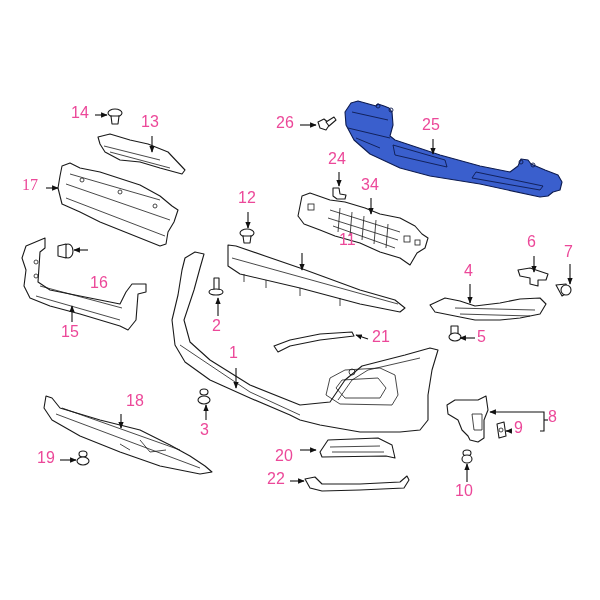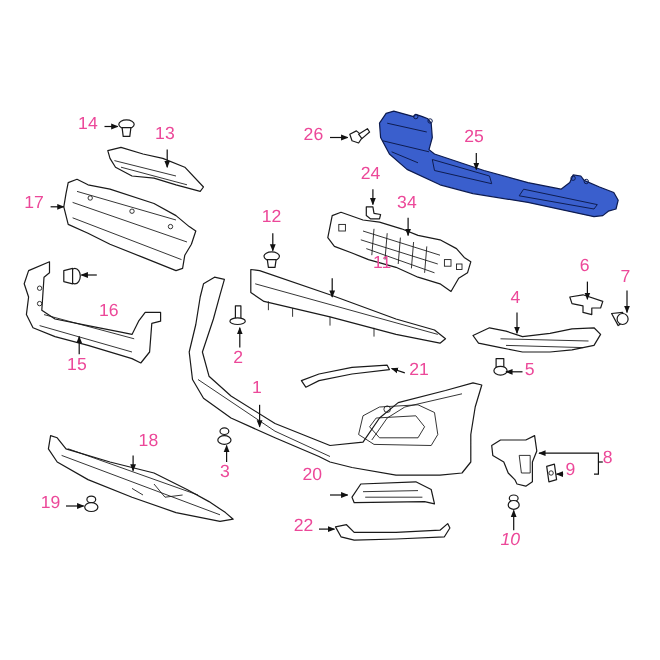--- a/index.html
+++ b/index.html
@@ -210,30 +210,30 @@
 
 <span class="callout" style="left:229px;top:345px;">1</span>
 <span class="callout" style="left:212px;top:318px;">2</span>
 <span class="callout" style="left:200px;top:422px;">3</span>
 <span class="callout" style="left:464px;top:263px;">4</span>
 <span class="callout" style="left:477px;top:329px;">5</span>
 <span class="callout" style="left:527px;top:234px;">6</span>
 <span class="callout" style="left:564px;top:244px;">7</span>
 <span class="callout" style="left:548px;top:409px;">8</span>
 <span class="callout" style="left:514px;top:420px;">9</span>
-<span class="callout" style="left:455px;top:483px;font-style:italic;">10</span>
+<span class="callout" style="left:455px;top:483px;">10</span>
 <span class="callout" style="left:292px;top:232px;margin-left:47px;">11</span>
 <span class="callout" style="left:238px;top:190px;">12</span>
 <span class="callout" style="left:141px;top:114px;">13</span>
 <span class="callout" style="left:71px;top:105px;">14</span>
 <span class="callout" style="left:61px;top:324px;">15</span>
 <span class="callout" style="left:90px;top:239px;margin-top:36px;">16</span>
-<span class="callout" style="left:22px;top:177px;">17</span>
+<span class="callout" style="left:22px;top:177px;font-family:Liberation Serif, serif;">17</span>
 <span class="callout" style="left:110px;top:393px;margin-left:16px;">18</span>
 <span class="callout" style="left:37px;top:450px;">19</span>
-<span class="callout" style="left:275px;top:424px;">20</span>
+<span class="callout" style="left:275px;top:448px;">20</span>
 <span class="callout" style="left:372px;top:329px;">21</span>
 <span class="callout" style="left:267px;top:471px;">22</span>
 <span class="callout" style="left:361px;top:177px;">34</span>
 <span class="callout" style="left:328px;top:151px;">24</span>
 <span class="callout" style="left:422px;top:117px;">25</span>
 <span class="callout" style="left:276px;top:115px;">26</span>
 </div>
 
 </body></html>

